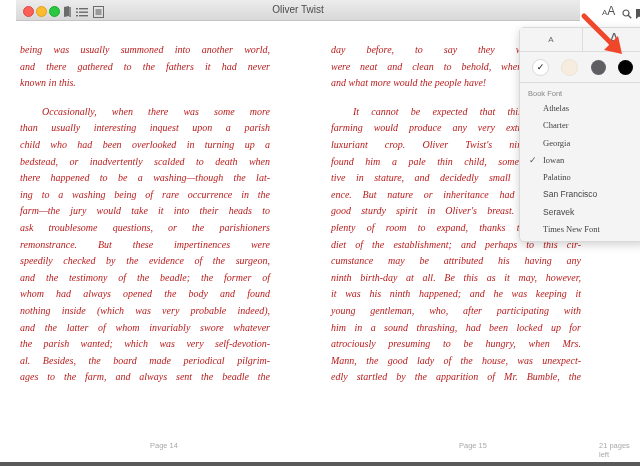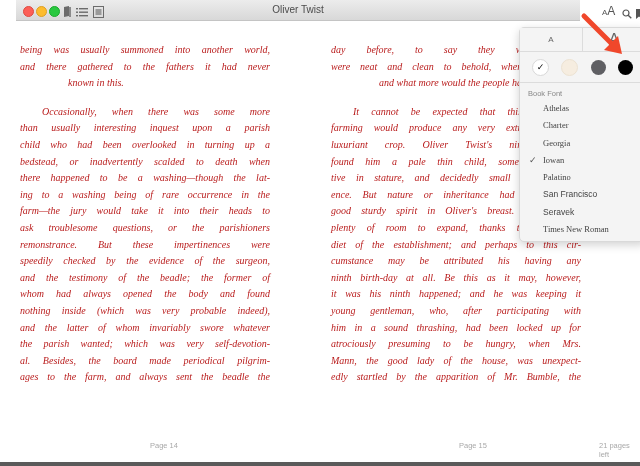--- a/index.html
+++ b/index.html
@@ -25,21 +25,21 @@
   }
   .page-col {
     position: absolute; top: 42px;
     font-size: 10px; line-height: 16.6px; color: #b91c1c;
     text-align: justify;
     font-style: italic;
   }
   .col-left { left: 20px; width: 250px; }
   .col-right { left: 331px; width: 250px; }
   .line { display: block; white-space: nowrap; text-align-last: justify; }
-  .line.last { text-align-last: left; margin-left: 48px; }
+  .line.last { text-align-last: left; }
   .line.indent { text-indent: 22px; }
   .para-gap { height: 12px; }
   .page-num {
     position: absolute; top: 441px;
     font-family: "Liberation Sans", "DejaVu Sans", sans-serif; font-size: 7.5px; color: #a9a9a9;
   }
   .bottom-line { position: absolute; left: 0; top: 462px; width: 640px; height: 4px; background: #5a5a5a; }
 
   .popover {
     position: absolute; left: 519px; top: 27px; width: 125px; height: 213px;
@@ -188,20 +188,20 @@
   </div>
   <div class="section-label">Book Font</div>
   <div id="font-list">
       <div class="font-item"><span>Athelas</span></div>
       <div class="font-item"><span>Charter</span></div>
       <div class="font-item"><span>Georgia</span></div>
       <div class="font-item"><span class="font-check">✓</span><span>Iowan</span></div>
       <div class="font-item"><span>Palatino</span></div>
       <div class="font-item sans"><span>San Francisco</span></div>
       <div class="font-item sans"><span>Seravek</span></div>
-      <div class="font-item"><span>Times New Roman</span></div>
+      <div class="font-item"><span>Times New Font</span></div>
     </div>
 </div>
 
 <svg class="arrow" width="50" height="50" viewBox="0 0 50 50">
   <line x1="4" y1="4" x2="32" y2="32" stroke="#f0472b" stroke-width="5" stroke-linecap="round"></line>
   <polygon points="42,42 24,38 38,24" fill="#f0472b"></polygon>
 </svg>
 
 </body></html>

